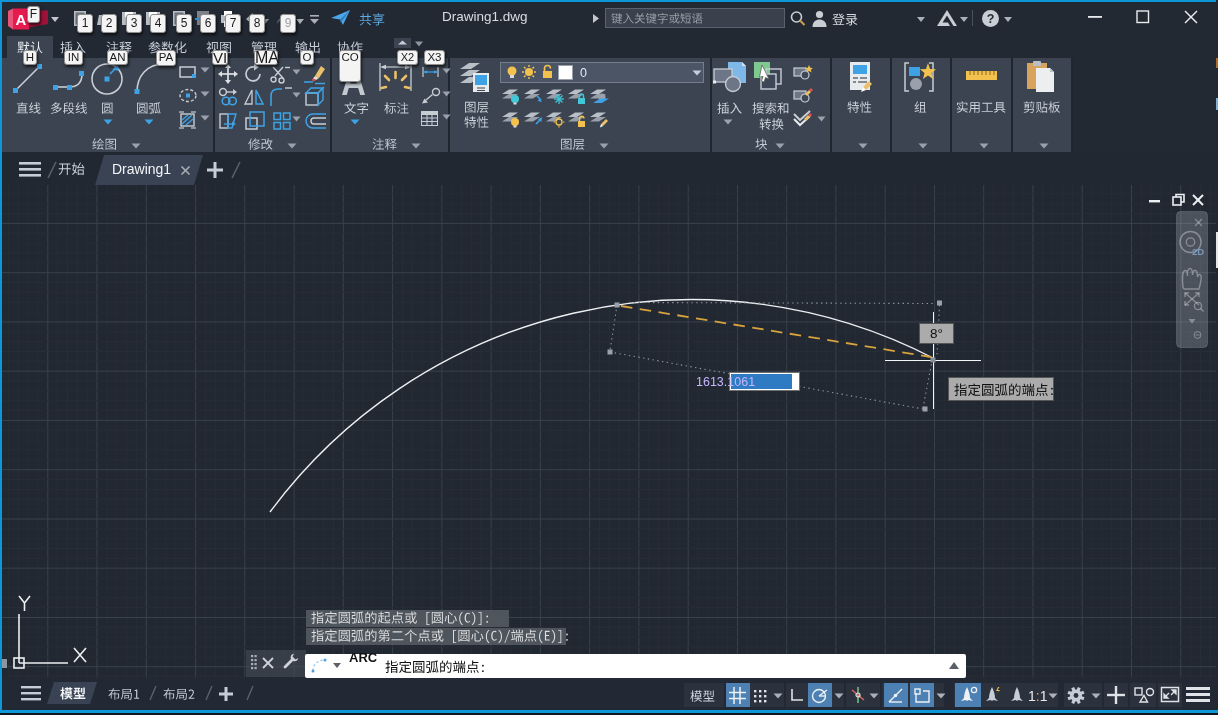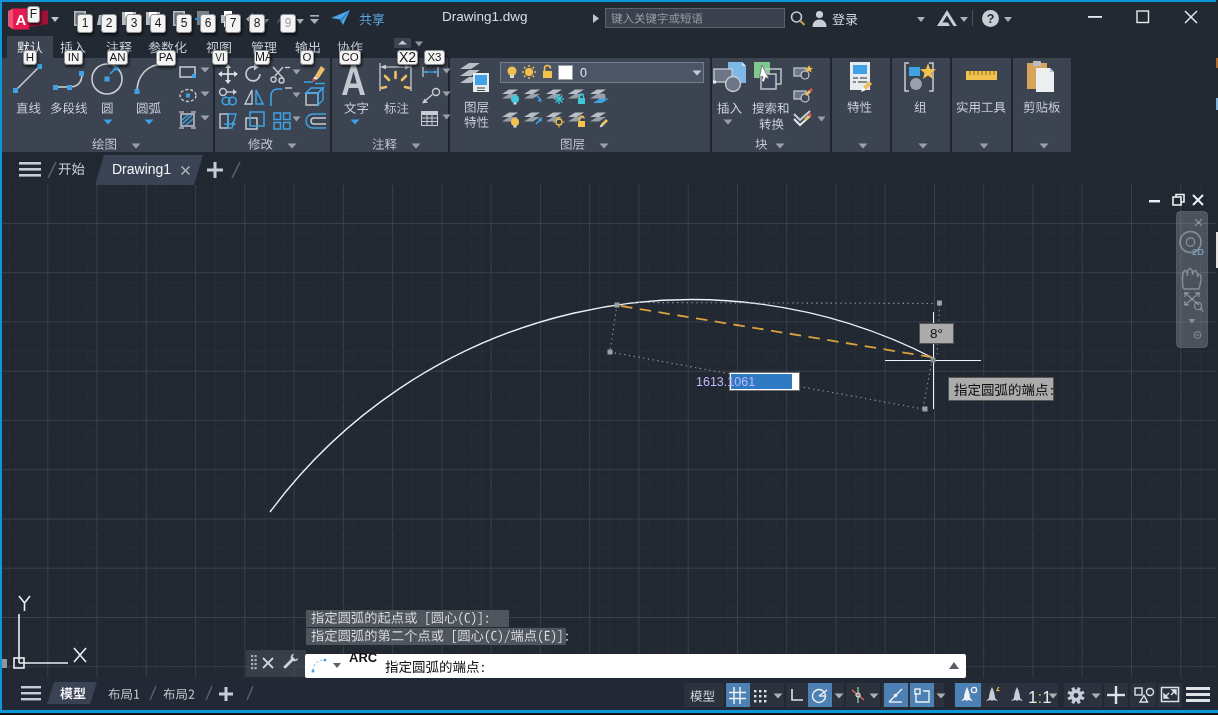--- a/index.html
+++ b/index.html
@@ -155,25 +155,25 @@
   </svg>
 <svg class="abs" style="left:394px;top:38px" width="30" height="12">
     <rect x="0" y="0" width="17" height="10" fill="#3b4450"></rect>
     <polygon points="4,6.5 13,6.5 8.5,2.5" fill="#c6cdd8"></polygon>
     <polygon points="21,3.5 29,3.5 25,8.5" fill="#8f96a0"></polygon>
   </svg>
 <div class="keytip" style="left:23px;top:50px;width:14px;height:15px;line-height:13px;font-size:11.5px">H</div>
 <div class="keytip" style="left:64px;top:50px;width:19px;height:15px;line-height:13px;font-size:11.5px">IN</div>
 <div class="keytip" style="left:107px;top:50px;width:21px;height:15px;line-height:13px;font-size:11.5px">AN</div>
 <div class="keytip" style="left:156px;top:50px;width:20px;height:16px;line-height:13px;font-size:11.5px">PA</div>
-<div class="keytip" style="left:212px;top:50px;width:16px;height:15px;line-height:13px;font-size:10px">VI</div>
-<div class="keytip" style="left:254px;top:50px;width:16px;height:15px;line-height:13px;font-size:12px">MA</div>
+<div class="keytip" style="left:212px;top:50px;width:16px;height:15px;line-height:13px;font-size:15px">VI</div>
+<div class="keytip" style="left:254px;top:50px;width:24px;height:15px;line-height:13px;font-size:16px">MA</div>
 <div class="keytip" style="left:300px;top:50px;width:14px;height:15px;line-height:13px;font-size:11.5px">O</div>
-<div class="keytip" style="left:339px;top:50px;width:22px;height:15px;line-height:13px;font-size:11.5px">CO</div>
-<div class="keytip" style="left:397px;top:50px;width:21px;height:15px;line-height:13px;font-size:14px">X2</div>
+<div class="keytip" style="left:339px;top:50px;width:22px;height:32px;line-height:13px;font-size:11.5px">CO</div>
+<div class="keytip" style="left:397px;top:50px;width:21px;height:15px;line-height:13px;font-size:11px">X2</div>
 <div class="keytip" style="left:424px;top:50px;width:21px;height:15px;line-height:13px;font-size:11.5px">X3</div>
 <div class="abs" style="left:2px;top:58px;width:1214px;height:94px;background:#232933"></div>
 <div class="abs" style="left:2px;top:58px;width:1070px;height:94px;background:#3b4450"></div>
 <div class="abs" style="left:213px;top:58px;width:2px;height:94px;background:#20262e"></div>
 <div class="abs" style="left:330px;top:58px;width:2px;height:94px;background:#20262e"></div>
 <div class="abs" style="left:448px;top:58px;width:2px;height:94px;background:#20262e"></div>
 <div class="abs" style="left:710px;top:58px;width:2px;height:94px;background:#20262e"></div>
 <div class="abs" style="left:830px;top:58px;width:2px;height:94px;background:#20262e"></div>
 <div class="abs" style="left:890px;top:58px;width:2px;height:94px;background:#20262e"></div>
 <div class="abs" style="left:950px;top:58px;width:2px;height:94px;background:#20262e"></div>
@@ -1083,21 +1083,21 @@
     <path d="M9 1 C11 5 12 9 12 12 L15 15 L10.5 14 C10 15 8 15 7.5 14 L3 15 L6 12 C6 9 7 5 9 1 Z" fill="#eef1f3"></path>
     <circle cx="16" cy="4" r="2.6" fill="none" stroke="#eef1f3" stroke-width="1.3"></circle>
   </svg>
 <svg class="abs" style="left:983px;top:686px" width="20" height="18">
     <path d="M9 1 C11 5 12 9 12 12 L15 15 L10.5 14 C10 15 8 15 7.5 14 L3 15 L6 12 C6 9 7 5 9 1 Z" fill="#c6cdd8"></path>
     <polygon points="15,1 13,5 16,5 13,9 17,4 14.5,4 16.5,1" fill="#f3c14d"></polygon>
   </svg>
 <svg class="abs" style="left:1008px;top:686px" width="20" height="18">
     <path d="M9 1 C11 5 12 9 12 12 L15 15 L10.5 14 C10 15 8 15 7.5 14 L3 15 L6 12 C6 9 7 5 9 1 Z" fill="#c6cdd8"></path>
   </svg>
-<div class="abs" style="left:1028px;top:688px;font-size:17px;color:#e8ebee">1<span style="color:#e8a33d">:</span>1</div>
+<div class="abs" style="left:1028px;top:688px;font-size:14px;color:#e8ebee">1<span style="color:#e8a33d">:</span>1</div>
 <svg class="abs" style="left:1048px;top:692px" width="10" height="8">
     <polygon points="0.5,1.5 9.5,1.5 5,6.5" fill="#aab0b7"></polygon>
   </svg>
 <svg class="abs" style="left:1066px;top:686px" width="20" height="19">
     <circle cx="10" cy="9.5" r="6" fill="#c6cdd8"></circle>
     <line x1="13.88" y1="11.10" x2="17.95" y2="12.77" stroke="#c6cdd8" stroke-width="3.1"></line>
     <line x1="11.62" y1="13.38" x2="13.31" y2="17.44" stroke="#c6cdd8" stroke-width="3.1"></line>
     <line x1="8.40" y1="13.38" x2="6.73" y2="17.45" stroke="#c6cdd8" stroke-width="3.1"></line>
     <line x1="6.12" y1="11.12" x2="2.06" y2="12.81" stroke="#c6cdd8" stroke-width="3.1"></line>
     <line x1="6.12" y1="7.90" x2="2.05" y2="6.23" stroke="#c6cdd8" stroke-width="3.1"></line>

